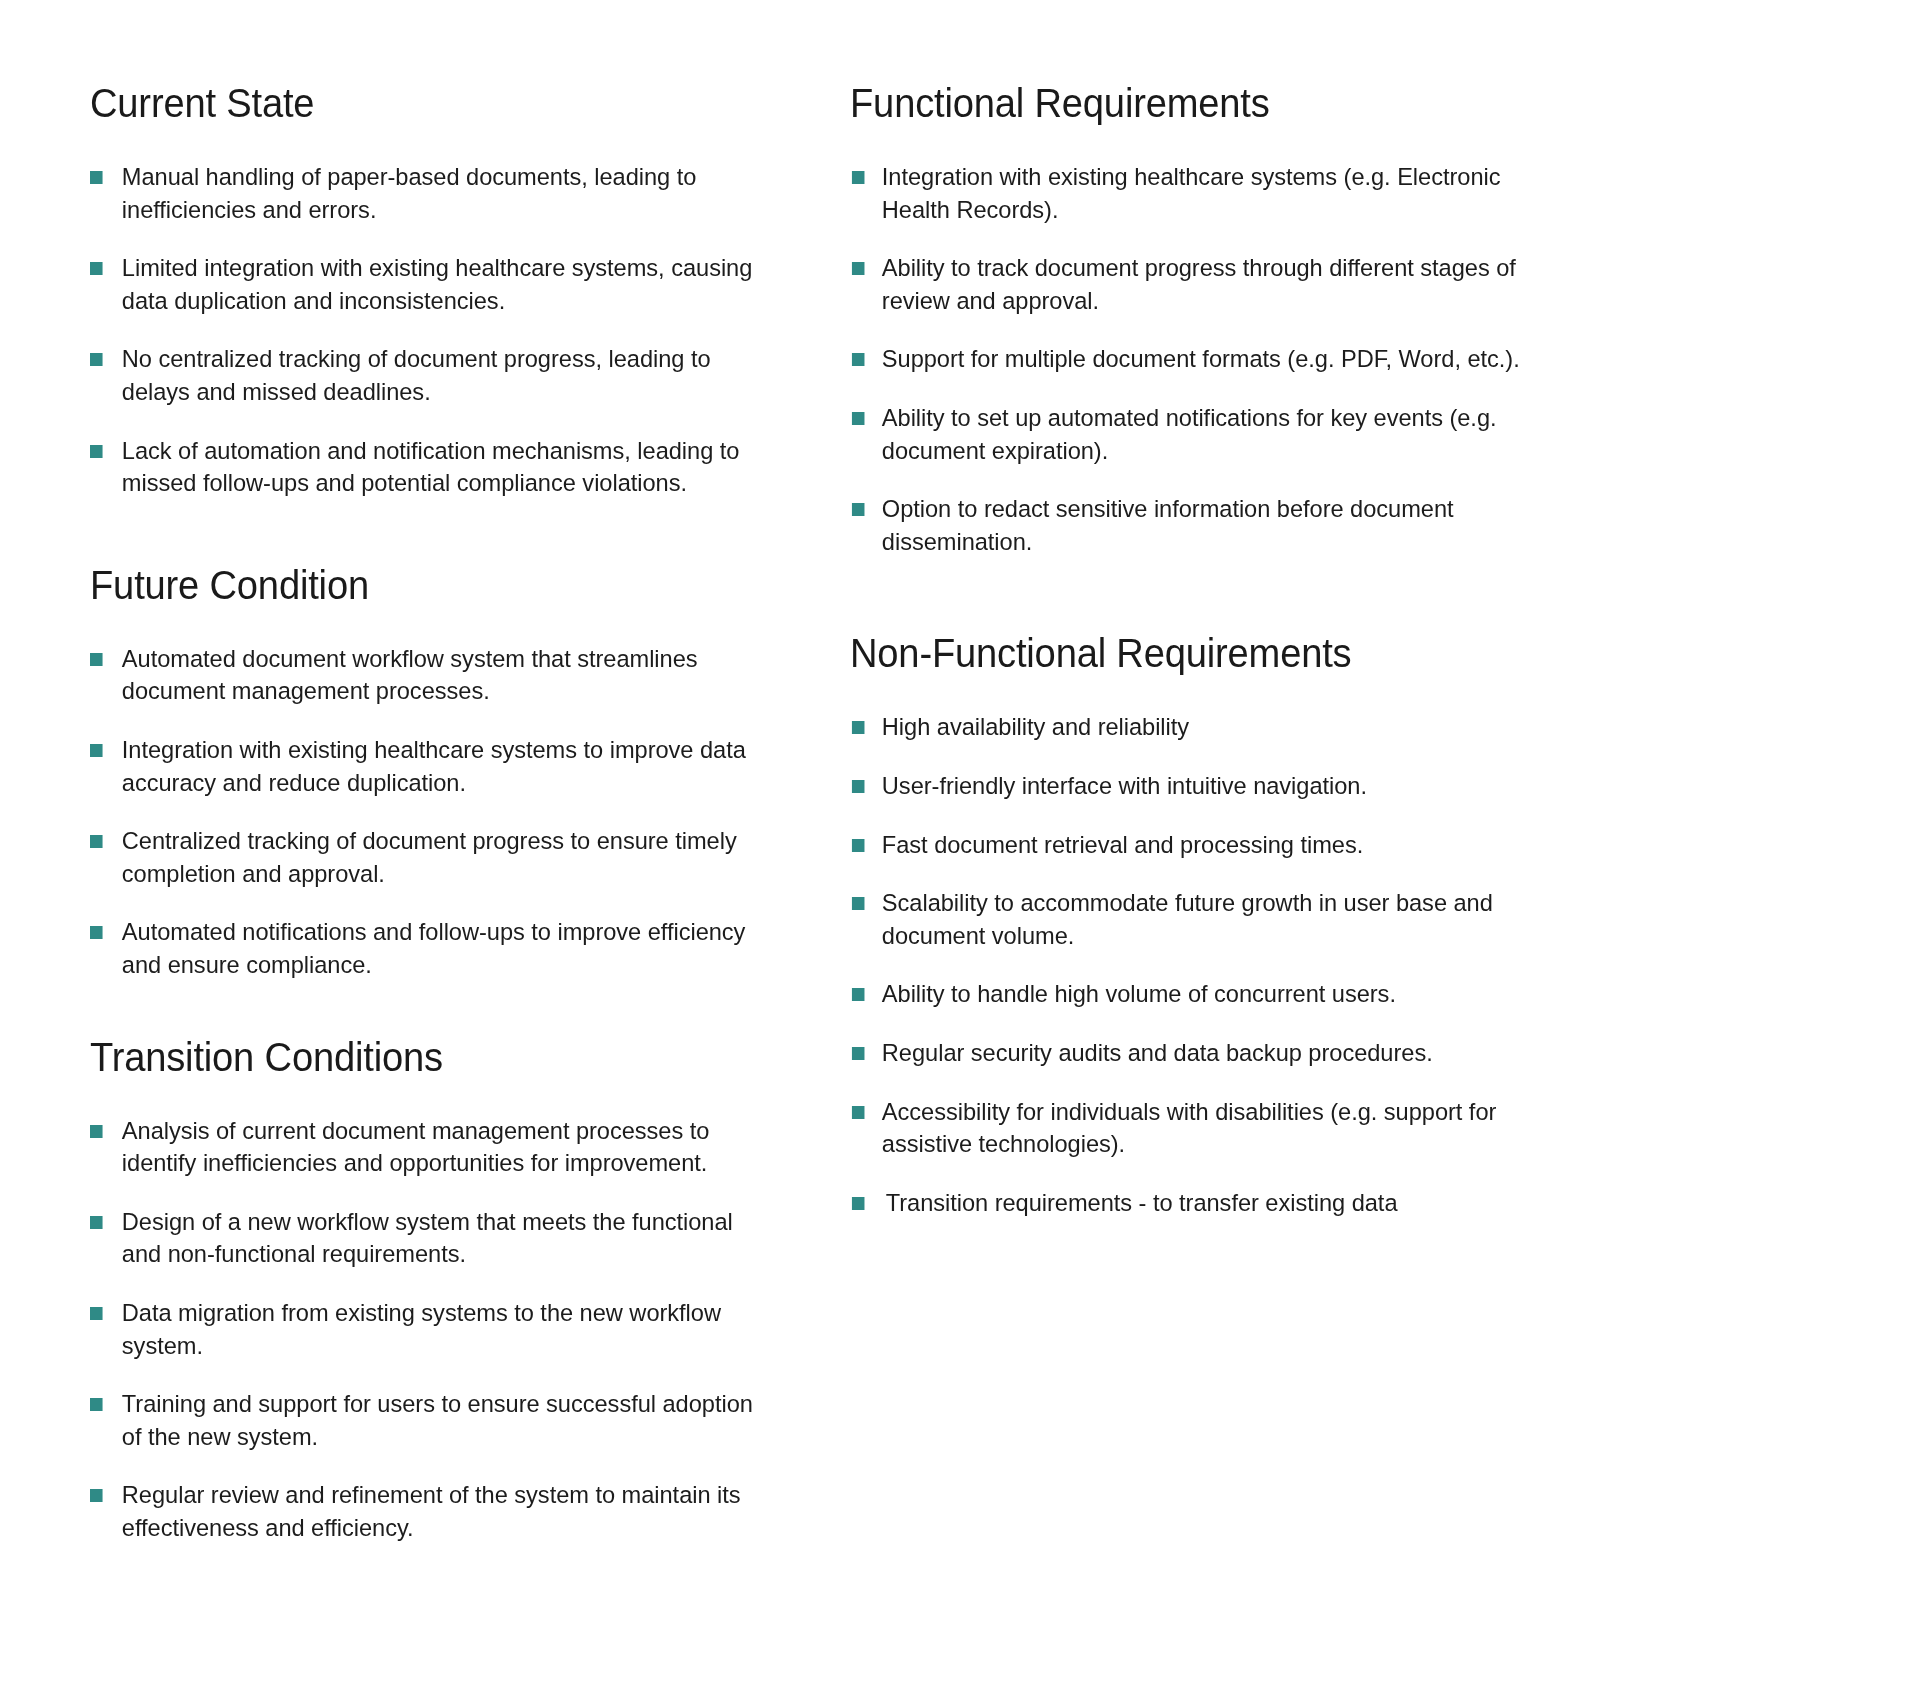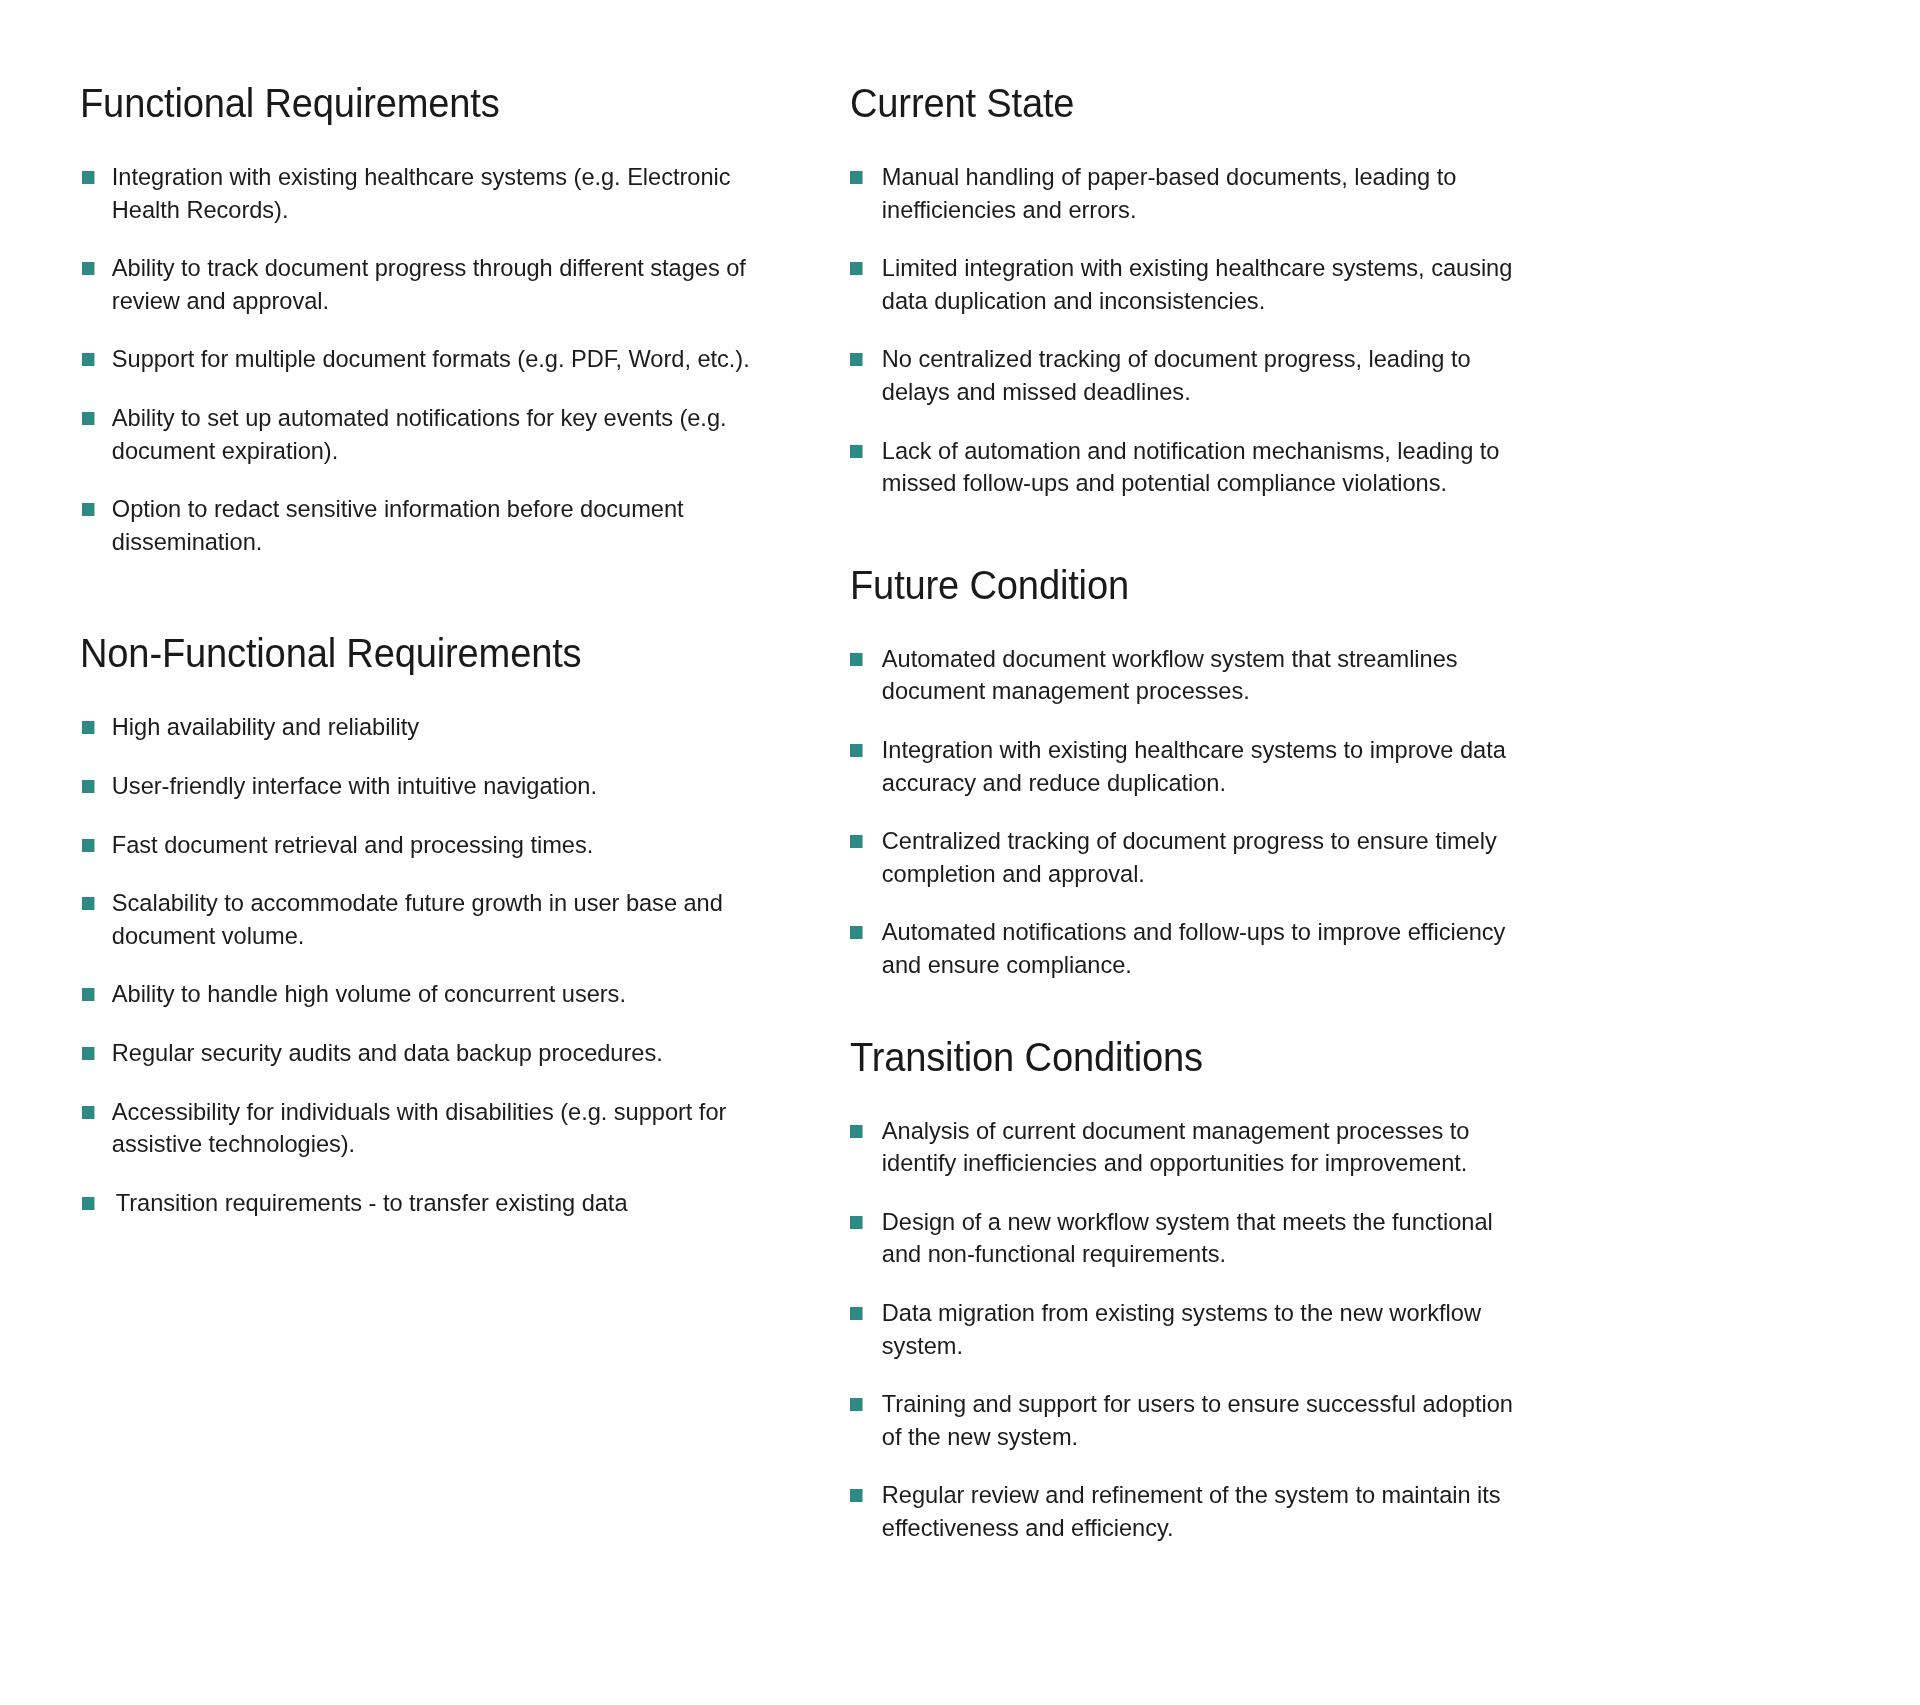--- a/index.html
+++ b/index.html
@@ -83,20 +83,98 @@
   .col-right .bullet-marker { left: 0px; }
 
   .indent-extra { padding-left: 37px !important; }
   .indent-extra .bullet-marker { left: 2px; }
 </style>
 </head>
 <body>
 
 <div class="page">
 
+  <div class="column col-right right">
+
+    <div class="section-block">
+      <h2 class="section-title">Current State</h2>
+      <ul class="bullet-list">
+        <li class="bullet-item">
+          <span class="bullet-marker" style="background: rgb(47, 138, 134);"></span>
+          <span>Manual handling of paper-based documents, leading to inefficiencies and errors.</span>
+        </li>
+        <li class="bullet-item">
+          <span class="bullet-marker" style="background: rgb(47, 138, 134);"></span>
+          <span>Limited integration with existing healthcare systems, causing data duplication and inconsistencies.</span>
+        </li>
+        <li class="bullet-item">
+          <span class="bullet-marker" style="background: rgb(47, 138, 134);"></span>
+          <span>No centralized tracking of document progress, leading to delays and missed deadlines.</span>
+        </li>
+        <li class="bullet-item">
+          <span class="bullet-marker" style="background: rgb(47, 138, 134);"></span>
+          <span>Lack of automation and notification mechanisms, leading to missed follow-ups and potential compliance violations.</span>
+        </li>
+      </ul>
+    </div>
+
+    <div class="gap-large"></div>
+
+    <div class="section-block">
+      <h2 class="section-title">Future Condition</h2>
+      <ul class="bullet-list">
+        <li class="bullet-item">
+          <span class="bullet-marker" style="background: rgb(47, 138, 134);"></span>
+          <span>Automated document workflow system that streamlines document management processes.</span>
+        </li>
+        <li class="bullet-item">
+          <span class="bullet-marker" style="background: rgb(47, 138, 134);"></span>
+          <span>Integration with existing healthcare systems to improve data accuracy and reduce duplication.</span>
+        </li>
+        <li class="bullet-item">
+          <span class="bullet-marker" style="background: rgb(47, 138, 134);"></span>
+          <span>Centralized tracking of document progress to ensure timely completion and approval.</span>
+        </li>
+        <li class="bullet-item">
+          <span class="bullet-marker" style="background: rgb(47, 138, 134);"></span>
+          <span>Automated notifications and follow-ups to improve efficiency and ensure compliance.</span>
+        </li>
+      </ul>
+    </div>
+
+    <div class="gap-medium"></div>
+
+    <div class="section-block">
+      <h2 class="section-title">Transition Conditions</h2>
+      <ul class="bullet-list">
+        <li class="bullet-item">
+          <span class="bullet-marker" style="background: rgb(47, 138, 134);"></span>
+          <span>Analysis of current document management processes to identify inefficiencies and opportunities for improvement.</span>
+        </li>
+        <li class="bullet-item">
+          <span class="bullet-marker" style="background: rgb(47, 138, 134);"></span>
+          <span>Design of a new workflow system that meets the functional and non-functional requirements.</span>
+        </li>
+        <li class="bullet-item">
+          <span class="bullet-marker" style="background: rgb(47, 138, 134);"></span>
+          <span>Data migration from existing systems to the new workflow system.</span>
+        </li>
+        <li class="bullet-item">
+          <span class="bullet-marker" style="background: rgb(47, 138, 134);"></span>
+          <span>Training and support for users to ensure successful adoption of the new system.</span>
+        </li>
+        <li class="bullet-item">
+          <span class="bullet-marker" style="background: rgb(47, 138, 134);"></span>
+          <span>Regular review and refinement of the system to maintain its effectiveness and efficiency.</span>
+        </li>
+      </ul>
+    </div>
+
+  </div>
+
   <div class="column col-left">
 
     <div class="section-block">
       <h2 class="section-title">Functional Requirements</h2>
       <ul class="bullet-list">
         <li class="bullet-item">
           <span class="bullet-marker" style="background: rgb(47, 138, 134);"></span>
           <span>Integration with existing healthcare systems (e.g. Electronic Health Records).</span>
         </li>
         <li class="bullet-item">
@@ -153,91 +231,13 @@
         </li>
         <li class="bullet-item indent-extra">
           <span class="bullet-marker" style="background: rgb(47, 138, 134);"></span>
           <span>Transition requirements - to transfer existing data</span>
         </li>
       </ul>
     </div>
 
   </div>
 
-  <div class="column col-right right">
-
-    <div class="section-block">
-      <h2 class="section-title">Current State</h2>
-      <ul class="bullet-list">
-        <li class="bullet-item">
-          <span class="bullet-marker" style="background: rgb(47, 138, 134);"></span>
-          <span>Manual handling of paper-based documents, leading to inefficiencies and errors.</span>
-        </li>
-        <li class="bullet-item">
-          <span class="bullet-marker" style="background: rgb(47, 138, 134);"></span>
-          <span>Limited integration with existing healthcare systems, causing data duplication and inconsistencies.</span>
-        </li>
-        <li class="bullet-item">
-          <span class="bullet-marker" style="background: rgb(47, 138, 134);"></span>
-          <span>No centralized tracking of document progress, leading to delays and missed deadlines.</span>
-        </li>
-        <li class="bullet-item">
-          <span class="bullet-marker" style="background: rgb(47, 138, 134);"></span>
-          <span>Lack of automation and notification mechanisms, leading to missed follow-ups and potential compliance violations.</span>
-        </li>
-      </ul>
-    </div>
-
-    <div class="gap-large"></div>
-
-    <div class="section-block">
-      <h2 class="section-title">Future Condition</h2>
-      <ul class="bullet-list">
-        <li class="bullet-item">
-          <span class="bullet-marker" style="background: rgb(47, 138, 134);"></span>
-          <span>Automated document workflow system that streamlines document management processes.</span>
-        </li>
-        <li class="bullet-item">
-          <span class="bullet-marker" style="background: rgb(47, 138, 134);"></span>
-          <span>Integration with existing healthcare systems to improve data accuracy and reduce duplication.</span>
-        </li>
-        <li class="bullet-item">
-          <span class="bullet-marker" style="background: rgb(47, 138, 134);"></span>
-          <span>Centralized tracking of document progress to ensure timely completion and approval.</span>
-        </li>
-        <li class="bullet-item">
-          <span class="bullet-marker" style="background: rgb(47, 138, 134);"></span>
-          <span>Automated notifications and follow-ups to improve efficiency and ensure compliance.</span>
-        </li>
-      </ul>
-    </div>
-
-    <div class="gap-medium"></div>
-
-    <div class="section-block">
-      <h2 class="section-title">Transition Conditions</h2>
-      <ul class="bullet-list">
-        <li class="bullet-item">
-          <span class="bullet-marker" style="background: rgb(47, 138, 134);"></span>
-          <span>Analysis of current document management processes to identify inefficiencies and opportunities for improvement.</span>
-        </li>
-        <li class="bullet-item">
-          <span class="bullet-marker" style="background: rgb(47, 138, 134);"></span>
-          <span>Design of a new workflow system that meets the functional and non-functional requirements.</span>
-        </li>
-        <li class="bullet-item">
-          <span class="bullet-marker" style="background: rgb(47, 138, 134);"></span>
-          <span>Data migration from existing systems to the new workflow system.</span>
-        </li>
-        <li class="bullet-item">
-          <span class="bullet-marker" style="background: rgb(47, 138, 134);"></span>
-          <span>Training and support for users to ensure successful adoption of the new system.</span>
-        </li>
-        <li class="bullet-item">
-          <span class="bullet-marker" style="background: rgb(47, 138, 134);"></span>
-          <span>Regular review and refinement of the system to maintain its effectiveness and efficiency.</span>
-        </li>
-      </ul>
-    </div>
-
-  </div>
-
 </div>
 
 </body></html>

